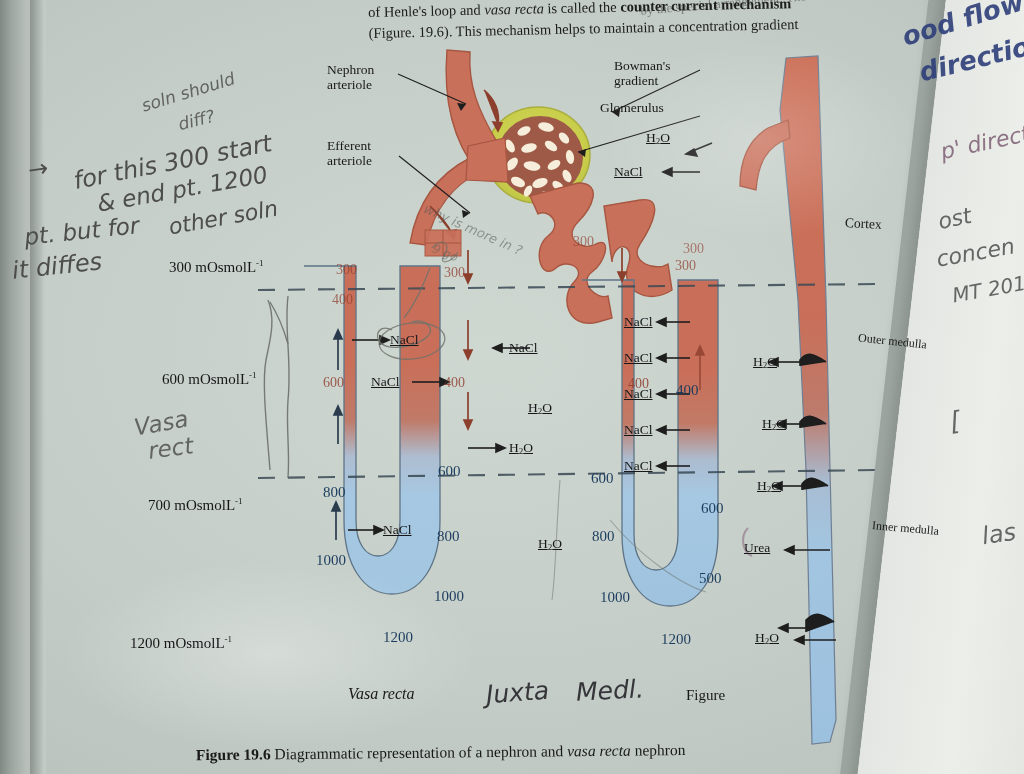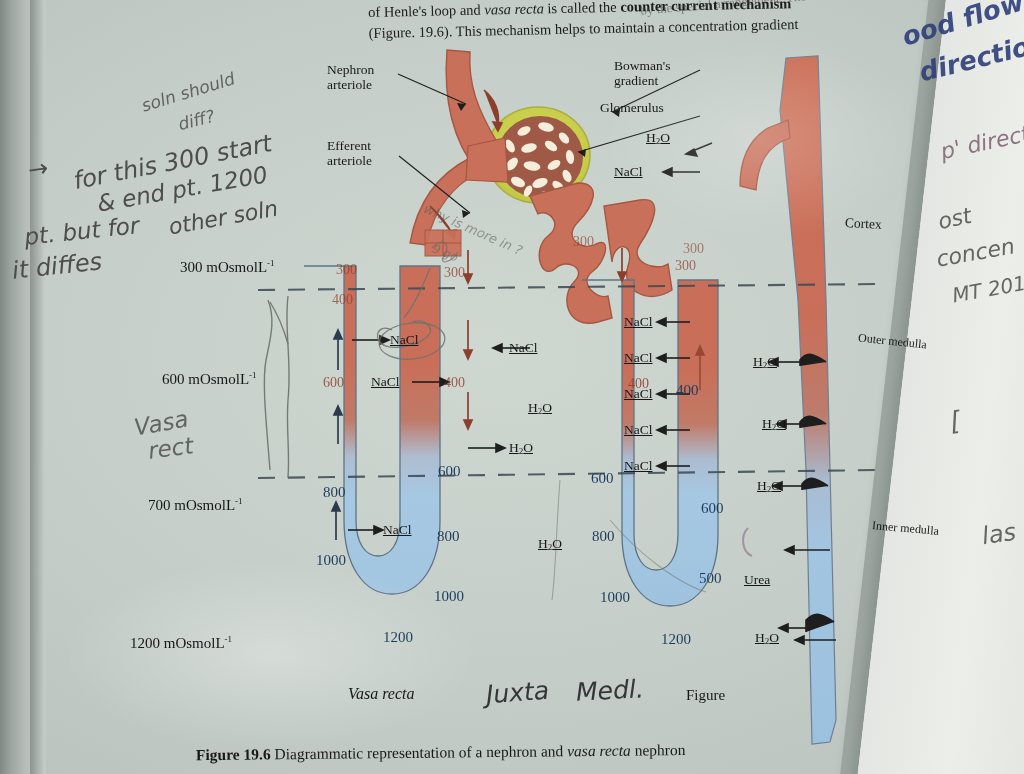--- a/index.html
+++ b/index.html
@@ -423,21 +423,21 @@
   </div>
   <div class="lbl" style="left:600px;top:100px;">Glomerulus</div>
 
   <div class="lbl" style="left:845px;top:216px;transform:rotate(3deg);">Cortex</div>
   <div class="lbl small" style="left:858px;top:334px;transform:rotate(6deg);">Outer medulla</div>
   <div class="lbl small" style="left:872px;top:521px;transform:rotate(5deg);">Inner medulla</div>
 
   <div class="lbl" style="left:348px;top:686px;font-style:italic;font-size:16px;">Vasa recta</div>
   <div class="lbl" style="left:686px;top:688px;font-size:15px;">Figure</div>
 
-  <div class="osm" style="left:180px;top:258px;">
+  <div class="osm" style="left:169px;top:258px;">
     <span>300 mOsmolL</span><sup>-1</sup>
   </div>
   <div class="osm" style="left:162px;top:370px;">
     <span>600 mOsmolL</span><sup>-1</sup>
   </div>
   <div class="osm" style="left:148px;top:496px;">
     <span>700 mOsmolL</span><sup>-1</sup>
   </div>
   <div class="osm" style="left:130px;top:634px;">
     <span>1200 mOsmolL</span><sup>-1</sup>
@@ -491,21 +491,21 @@
 
   <div class="chem" style="left:753px;top:354px;">
     <span>H</span><sub>2</sub><span>O</span>
   </div>
   <div class="chem" style="left:762px;top:416px;">
     <span>H</span><sub>2</sub><span>O</span>
   </div>
   <div class="chem" style="left:757px;top:478px;">
     <span>H</span><sub>2</sub><span>O</span>
   </div>
-  <div class="chem" style="left:744px;top:572px;">Urea</div>
+  <div class="chem" style="left:744px;top:540px;">Urea</div>
   <div class="chem" style="left:755px;top:630px;">
     <span>H</span><sub>2</sub><span>O</span>
   </div>
 
   <div class="chem" style="left:646px;top:130px;">
     <span>H</span><sub>2</sub><span>O</span>
   </div>
   <div class="chem" style="left:614px;top:164px;">NaCl</div>
 
   <div class="caption">

